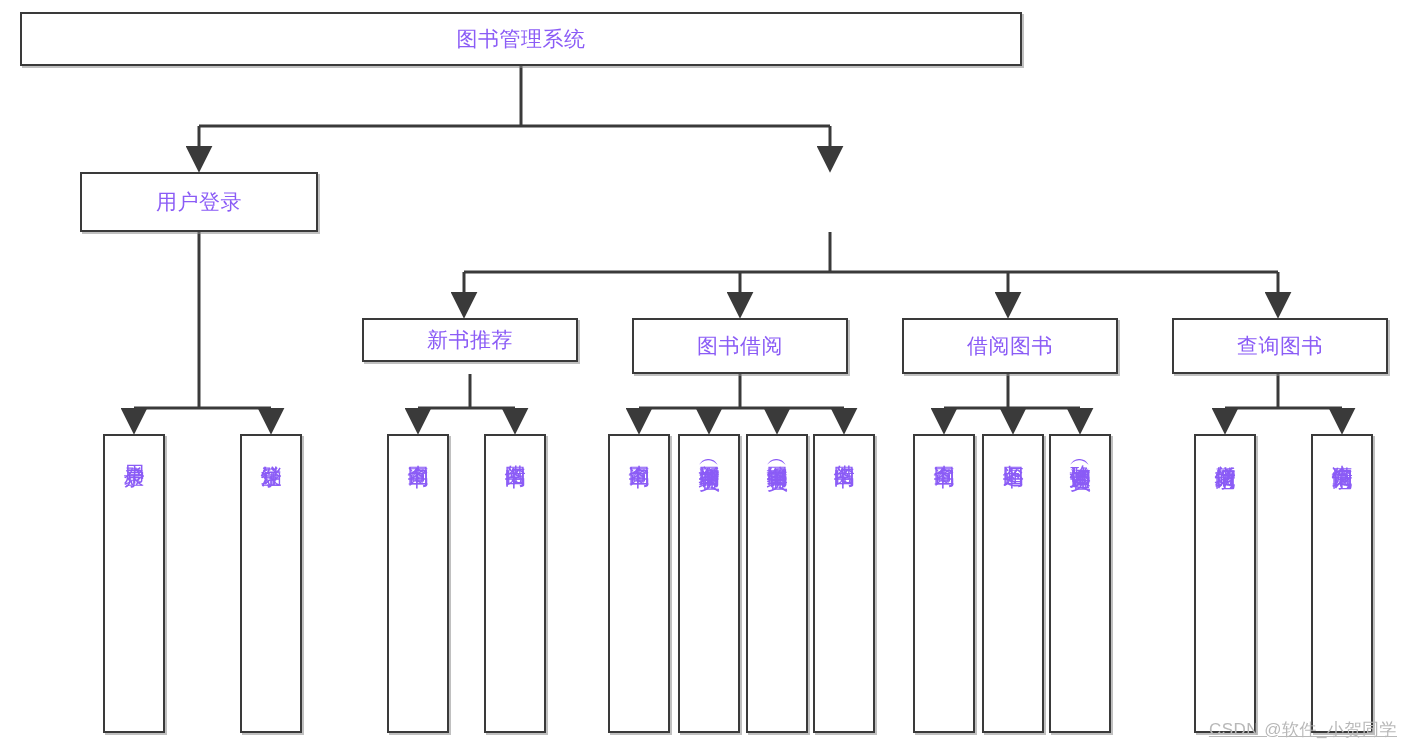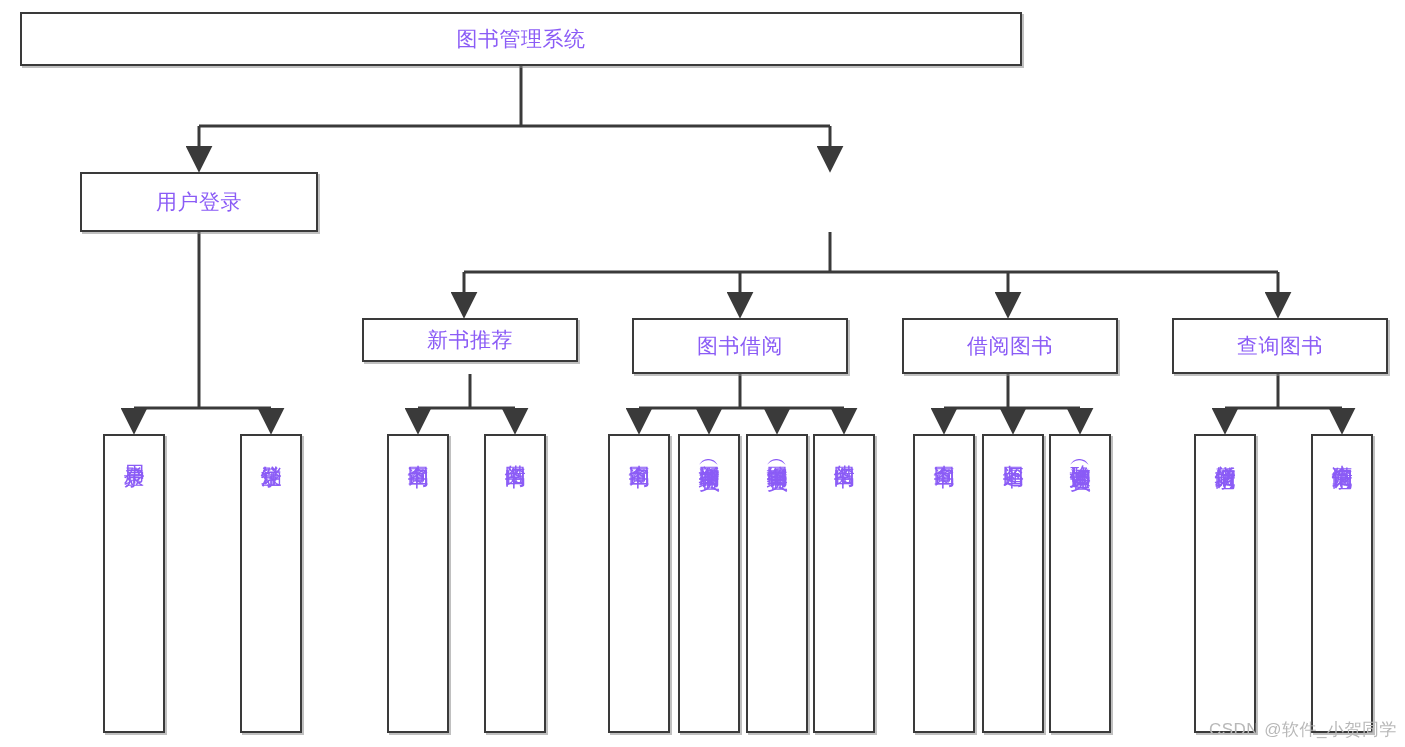--- a/index.html
+++ b/index.html
@@ -64,20 +64,21 @@
   }
   .watermark {
     position: absolute;
     right: 8px;
     bottom: 6px;
     font-size: 17px;
     color: #b8b8b8;
     letter-spacing: 0.5px;
     z-index: 5;
     white-space: nowrap;
+    text-decoration: underline;
   }
 </style>
 </head>
 <body>
 
 <div id="canvas">
 
   <svg id="wires" viewBox="0 0 1405 747" xmlns="http://www.w3.org/2000/svg">
     <defs>
       <marker id="arrow" viewBox="0 0 12 12" refX="9" refY="6" markerWidth="9" markerHeight="9" orient="auto-start-reverse">

